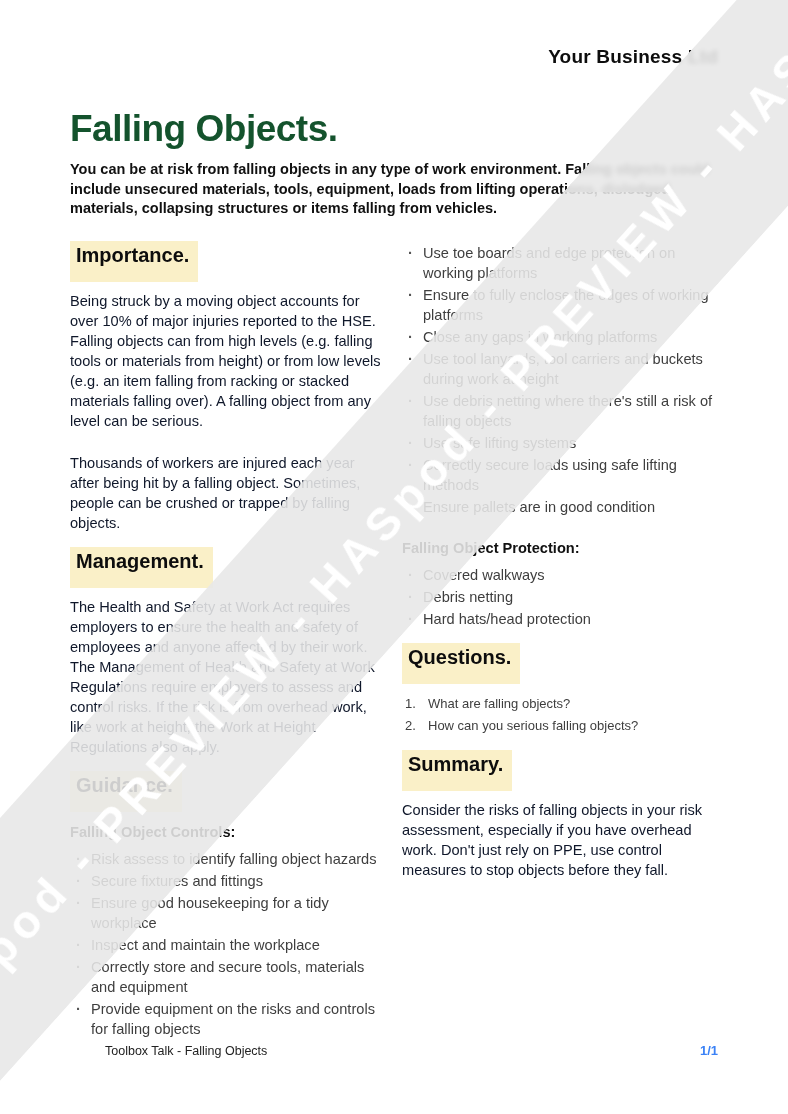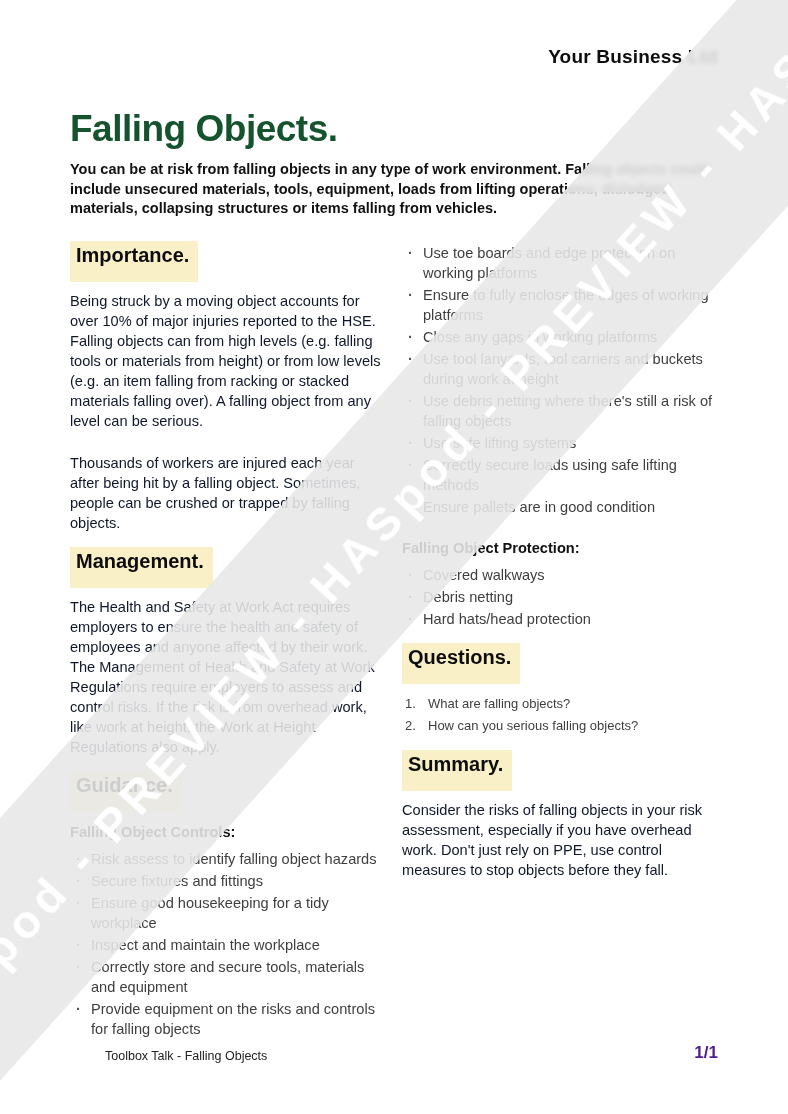--- a/index.html
+++ b/index.html
@@ -37,21 +37,21 @@
     font-size:13px;line-height:20px;color:#3e3e3e;
   }
   ol.numbered li::before{
     content:counter(q) ".";position:absolute;left:3px;top:0;color:#3e3e3e;
   }
   .footer{
     position:absolute;left:70px;right:70px;top:1043px;
     display:flex;justify-content:space-between;align-items:flex-end;margin-left:35px;
   }
   .footer-left{font-size:12.5px;color:#222222;}
-  .footer-right{font-size:17px;font-weight:800;color:#4c1d95;}
+  .footer-right{font-size:13px;font-weight:800;color:#3b82f6;}
   .watermark{
     position:absolute;left:-306px;top:424px;width:1400px;height:176px;
     transform:rotate(-48deg);transform-origin:center;
     background:rgba(231,231,231,0.88);
     -webkit-backdrop-filter:blur(2.5px);backdrop-filter:blur(2.5px);
     display:flex;align-items:center;justify-content:center;
     overflow:hidden;pointer-events:none;
   }
   .watermark span{
     white-space:nowrap;color:#ffffff;font-size:46px;font-weight:800;

